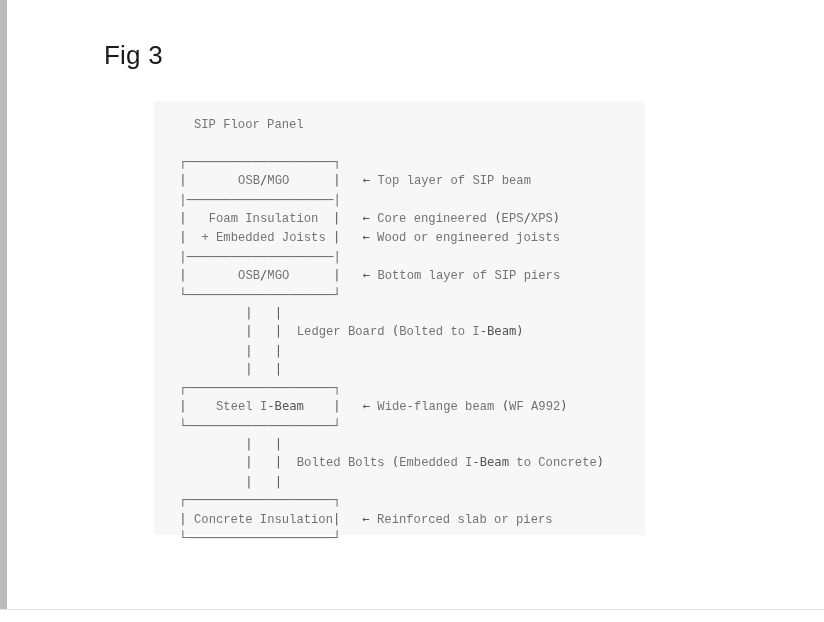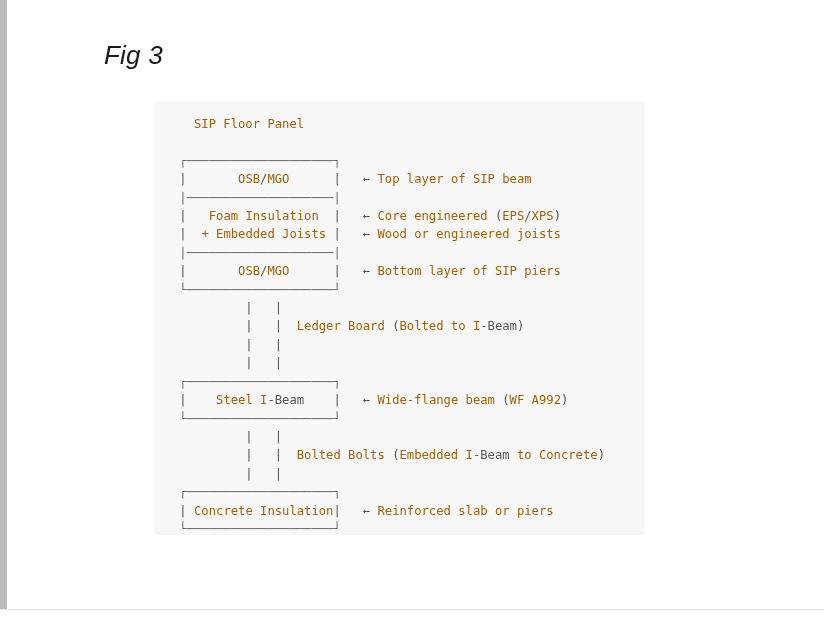--- a/index.html
+++ b/index.html
@@ -34,21 +34,20 @@
 
   #page-title {
     position: absolute;
     left: 104px;
     top: 21px;
     font-size: 26px;
     font-weight: 400;
     color: #1a1a1a;
     letter-spacing: 0.2px;
     line-height: 34px;
-    font-style: italic;
   }
 
   #code-panel {
     position: absolute;
     left: 154px;
     top: 101px;
     width: 491px;
     height: 434px;
     background: #f7f7f7;
     box-sizing: border-box;
@@ -60,21 +59,21 @@
     padding: 0 0 0 18px;
     font-family: "DejaVu Sans Mono", "Liberation Mono", monospace;
     font-size: 12.2px;
     line-height: 18.4px;
     color: #3b3b3b;
     white-space: pre;
     letter-spacing: 0px;
   }
 
   
-  .kw   { color: #a16207; }   
+  .kw   { color: #737373; font-family: Liberation Mono, monospace; }   
   .pn   { color: #555555; }   
   .rule { color: #6a6a6a; }   
 </style>
 </head>
 <body>
 
 <div id="left-gutter"></div>
 <div id="bottom-rule"></div>
 
 <h1 id="page-title">Fig 3</h1>

